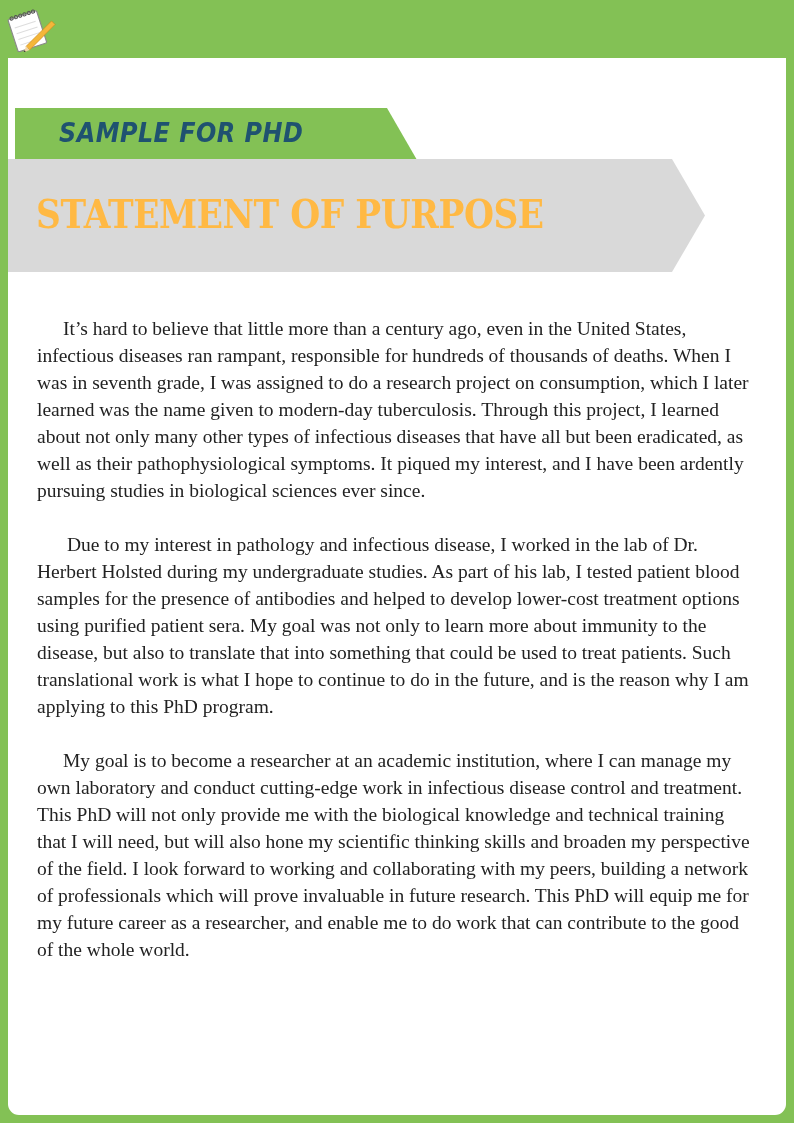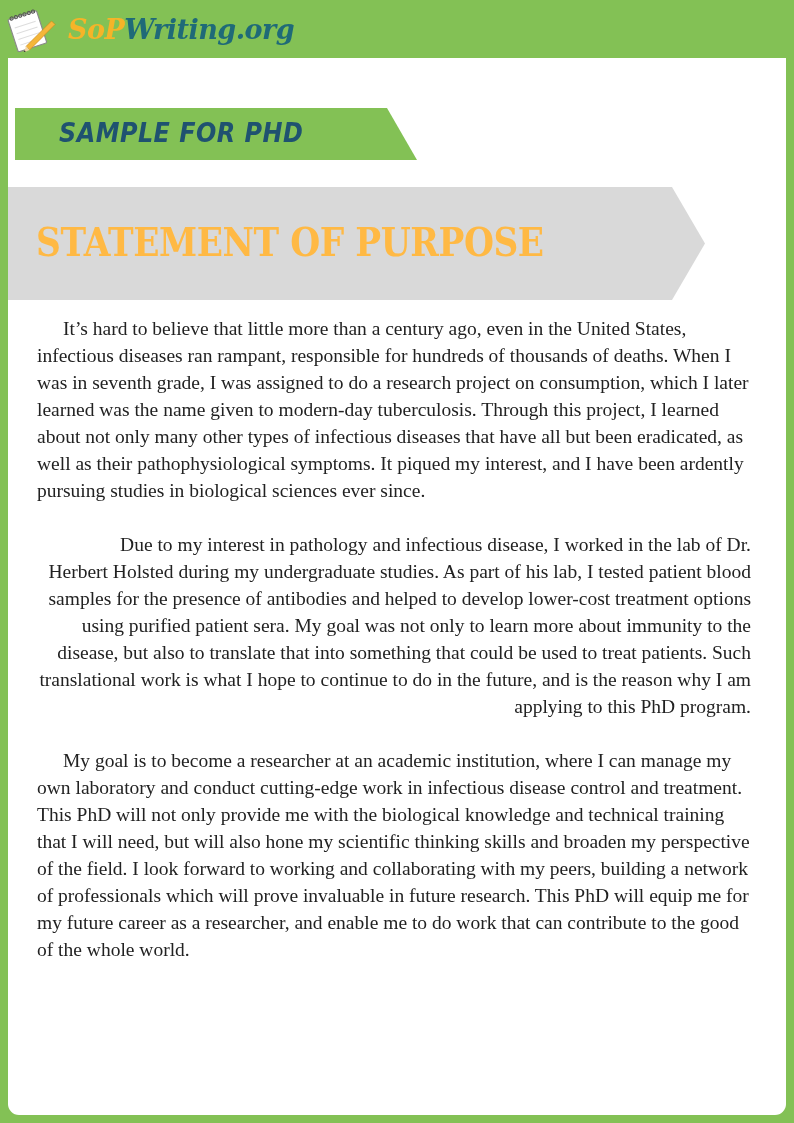--- a/index.html
+++ b/index.html
@@ -45,41 +45,41 @@
     font-family: "DejaVu Sans", sans-serif;
     font-weight: bold; font-style: italic;
     font-size: 26px; letter-spacing: 0.5px;
     color: #1f5270;
     transform: scaleX(0.92); transform-origin: left center;
     white-space: nowrap;
   }
 
   .banner-gray {
     position: absolute; left: 8px; top: 159px;
-    width: 698px; height: 113px; margin-top: 28px;
+    width: 698px; height: 113px;
   }
   .banner-gray svg { position: absolute; left: 0; top: 0; }
   .banner-gray-text {
     position: absolute; left: 28px; top: 31px;
     font-family: "DejaVu Serif", serif;
     font-weight: bold;
     font-size: 40px; letter-spacing: -0.5px;
     color: #ffb944;
     transform: scaleX(0.86); transform-origin: left center;
     white-space: nowrap;
   }
 
   .body-text {
     position: absolute; left: 37px; top: 315px; width: 722px;
     font-family: "Liberation Serif", "DejaVu Serif", serif;
     font-size: 19.5px; line-height: 27px;
     color: #222222;
   }
   .body-text p { margin: 0 8px 27px 0; text-indent: 26px; }
-  .body-text p.extra-indent { text-indent: 30px; text-align: right; }
+  .body-text p.extra-indent { text-indent: 30px; }
 </style>
 </head>
 <body>
 
 <div class="header">
   <div class="logo">
     <svg class="logo-icon" viewBox="0 0 58 46">
       <g transform="rotate(-18 22 24)">
         <rect x="6" y="8" width="30" height="34" rx="1.5" fill="#ffffff" stroke="#8a8a8a" stroke-width="1.2"></rect>
         <line x1="10" y1="18" x2="32" y2="18" stroke="#dddddd" stroke-width="1"></line>
@@ -94,23 +94,20 @@
           <circle cx="28" cy="8" r="1.6"></circle>
             <circle cx="32.5" cy="8" r="1.6"></circle>
         </g>
       </g>
       <g transform="rotate(-45 36 28)">
         <rect x="16" y="25.5" width="36" height="5" fill="#f4b63a" stroke="#c98a16" stroke-width="0.6"></rect>
         <polygon points="16,25.5 16,30.5 10,28" fill="#f2d6a6"></polygon>
         <polygon points="12.2,27.1 12.2,28.9 10,28" fill="#333333"></polygon>
       </g>
     </svg>
-    <div class="logo-text">
-      <span class="logo-sop">SoP</span><span class="logo-writing">Writing.org</span>
-    </div>
   </div>
 </div>
 
 <div class="panel"></div>
 
 <div class="banner-green">
   <svg width="402" height="52" viewBox="0 0 402 52">
     <polygon points="0,0 372,0 402,52 0,52" fill="#83c155"></polygon>
   </svg>
   <div class="banner-green-text">SAMPLE FOR PHD</div>

